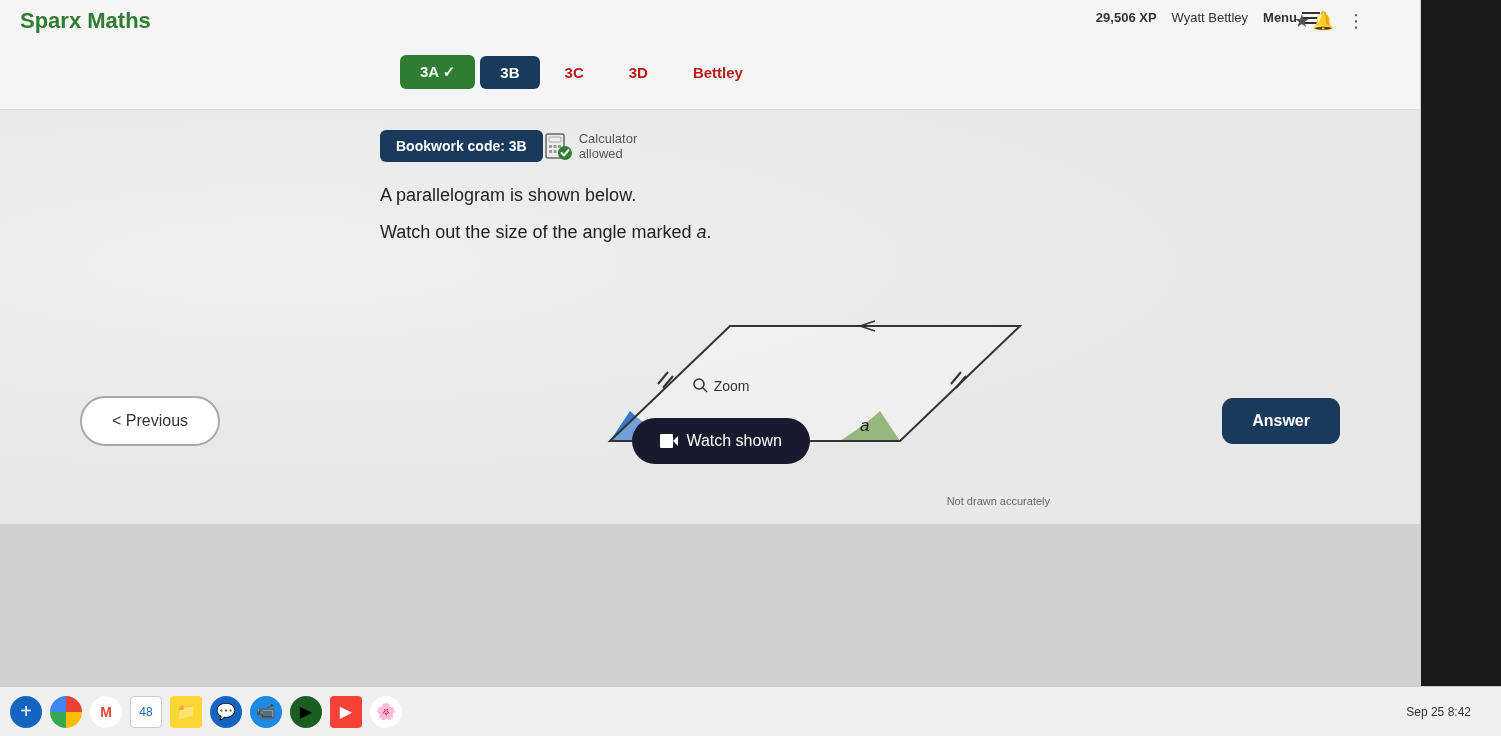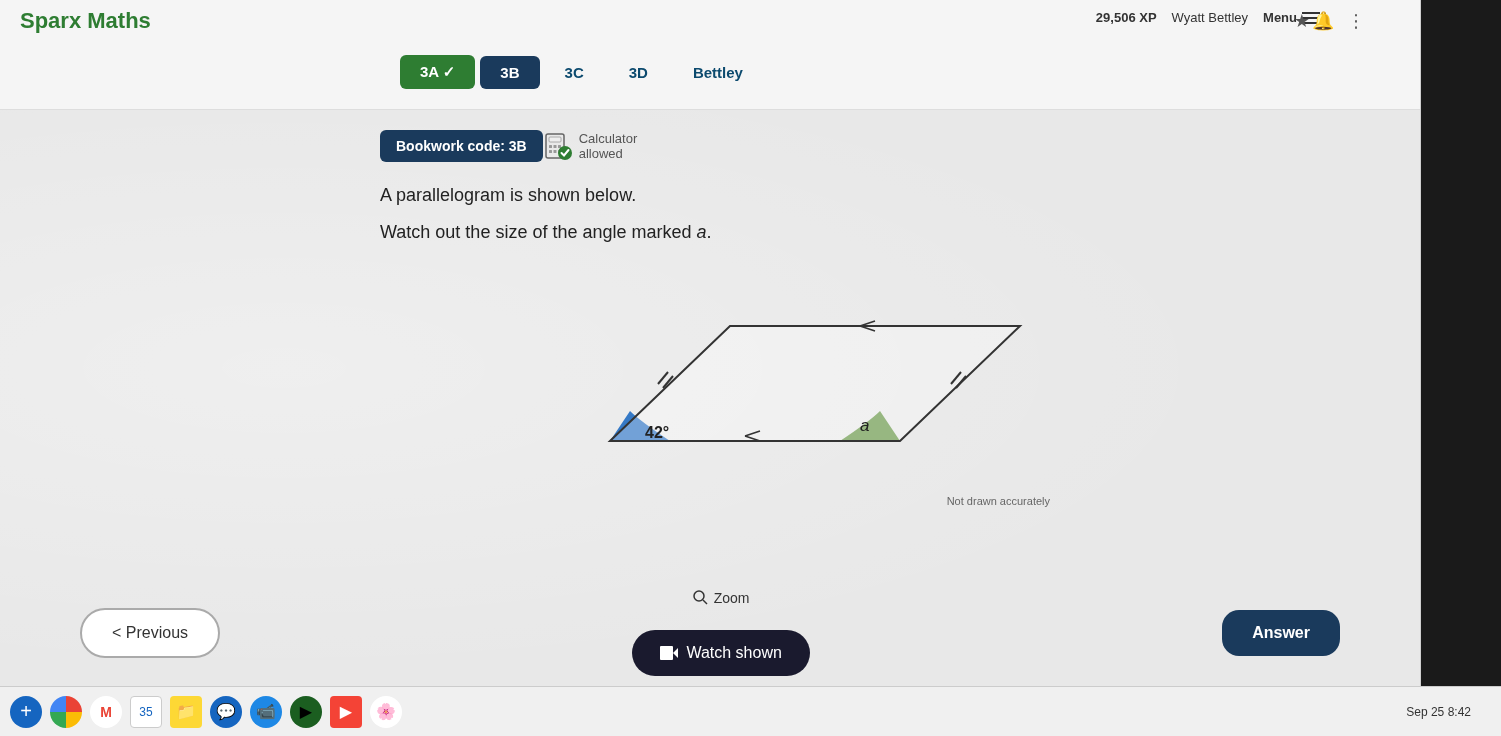--- a/index.html
+++ b/index.html
@@ -21,21 +21,21 @@
       height: 736px;
       background: #1a1a1a;
     }
 
     
     .main-content {
       position: absolute;
       left: 0;
       top: 0;
       width: 1420px;
-      height: 736px;
+      height: 524px;
       background: #e8e8e8;
       background-image: radial-gradient(ellipse at 20% 50%, rgba(255,255,255,0.3) 0%, transparent 60%);
     }
 
     
     .header {
       position: absolute;
       top: 0;
       left: 0;
       width: 1420px;
@@ -105,21 +105,21 @@
       align-items: center;
       gap: 5px;
     }
 
     .tab {
       padding: 8px 20px;
       border-radius: 6px;
       font-size: 15px;
       font-weight: bold;
       cursor: pointer;
-      color: #0c4a6e;
+      color: #b91c1c;
       background: transparent;
       border: none;
     }
 
     .tab.active {
       background: #2e7d32;
       color: white;
     }
 
     .tab.selected {
@@ -239,21 +239,21 @@
       cursor: pointer;
       display: flex;
       align-items: center;
       gap: 8px;
     }
 
     .answer-btn {
       background: #1a3a5c;
       color: white;
       border: none;
-      border-radius: 17px;
+      border-radius: 11px;
       padding: 14px 30px;
       font-size: 16px;
       cursor: pointer;
       font-weight: bold;
     }
 
     
     .taskbar {
       position: absolute;
       bottom: 0;
@@ -428,21 +428,21 @@
 
 </div>
 
 <div class="right-overlay"></div>
 
 <div class="taskbar">
   <div class="taskbar-icon" style="background:#1565c0; color:white; font-size:20px;">+</div>
   <div class="taskbar-icon" style="background: conic-gradient(#ea4335 0deg 90deg, #fbbc05 90deg 180deg, #34a853 180deg 270deg, #4285f4 270deg 360deg);">
   </div>
   <div class="taskbar-icon" style="background:white; color:#ea4335; font-weight:bold; font-size:14px;">M</div>
-  <div class="taskbar-icon" style="background:white; color:#1565c0; font-size:12px; border-radius:4px; border:1px solid #ccc;">35</div>
+  <div class="taskbar-icon" style="background:white; color:#1565c0; font-size:12px; border-radius:4px; border:1px solid #ccc;">48</div>
   <div class="taskbar-icon" style="background:#fdd835; border-radius:4px;">📁</div>
   <div class="taskbar-icon" style="background:#1565c0;">💬</div>
   <div class="taskbar-icon" style="background:#1e88e5;">📹</div>
   <div class="taskbar-icon" style="background:#1b5e20;">▶</div>
   <div class="taskbar-icon" style="background:#f44336; color:white; border-radius:4px;">▶</div>
   <div class="taskbar-icon" style="background:white;">🌸</div>
   <span class="taskbar-time">
     <span>Sep 25</span>&nbsp;<span>8:42</span>
   </span>
 </div>

